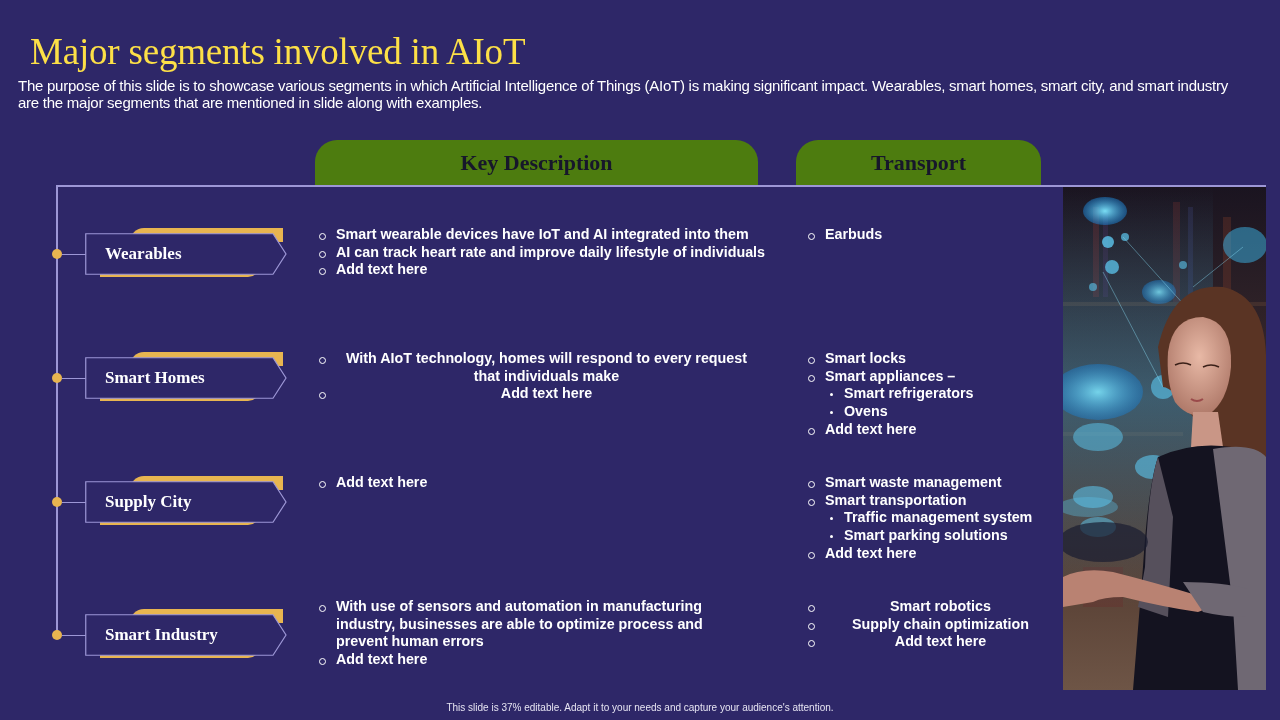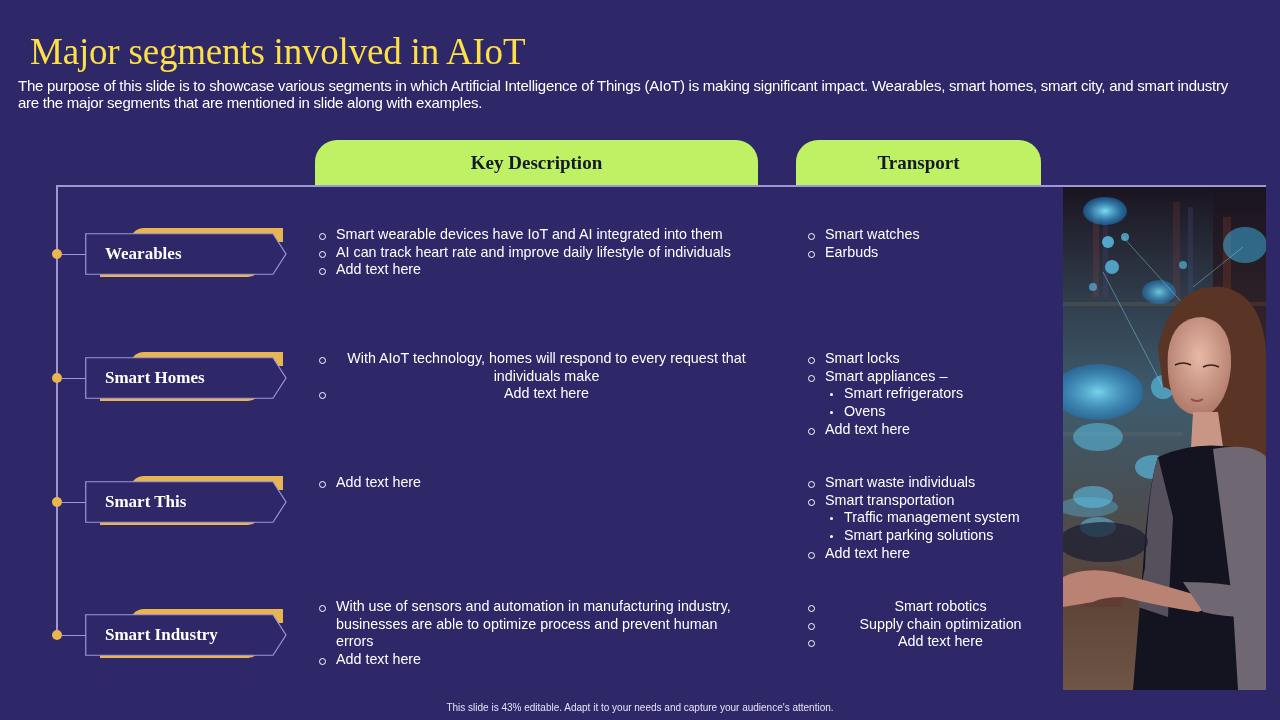--- a/index.html
+++ b/index.html
@@ -1,34 +1,34 @@
 <!DOCTYPE html>
 <html><head>
 <meta charset="utf-8">
 <style>
   * { margin:0; padding:0; box-sizing:border-box; }
   html, body { width:1280px; height:720px; overflow:hidden; }
   body { background:#2e2768; position:relative; font-family:"Liberation Sans", sans-serif; color:#ffffff; }
   .title { position:absolute; left:30px; top:30px; font-family:"Liberation Serif", serif; font-size:37px; font-weight:normal; color:#fde047; letter-spacing:-0.2px; }
   .subtitle { position:absolute; left:18px; top:78px; width:1220px; font-size:15px; line-height:16.5px; color:#ffffff; letter-spacing:-0.25px; }
-  .col-header { position:absolute; top:140px; height:45px; background:#bef264; border-radius:22px 22px 0 0; color:#17172b; font-family:"Liberation Serif", serif; font-weight:bold; font-size:19px; display:flex; align-items:center; justify-content:center; }
+  .col-header { position:absolute; top:140px; height:45px; background:#4d7c0f; border-radius:22px 22px 0 0; color:#17172b; font-family:"Liberation Serif", serif; font-weight:bold; font-size:22px; display:flex; align-items:center; justify-content:center; }
   .hdr-desc { left:315px; width:443px; }
   .hdr-ex { left:796px; width:245px; }
   .top-line { position:absolute; left:57px; top:185px; width:1209px; height:1.5px; background:#9d97d6; }
   .v-line { position:absolute; left:56px; top:185px; width:1.5px; height:449px; background:#9d97d6; }
   .seg { position:absolute; left:50px; width:240px; height:60px; }
   .seg .dot { position:absolute; left:2px; top:24px; width:10px; height:10px; border-radius:50%; background:#e8b550; }
   .seg .conn { position:absolute; left:12px; top:28.5px; width:24px; height:1.5px; background:#9d97d6; }
   .seg .gold-top { position:absolute; left:80px; top:3px; width:153px; height:14px; background:#e8b550; border-radius:16px 0 0 0; }
   .seg .gold-bot { position:absolute; left:50px; top:40px; width:160px; height:12px; background:#e8b550; border-radius:0 0 16px 0; }
   .seg .label-box { position:absolute; left:35px; top:8px; width:202px; height:42px; }
   .seg .label-box svg { position:absolute; left:0; top:0; }
   .seg .label-text { position:absolute; left:20px; top:0; height:42px; line-height:42px; font-family:"Liberation Serif", serif; font-weight:bold; font-size:17px; color:#ffffff; white-space:nowrap; }
   .blist { position:absolute; font-size:14.3px; line-height:17.7px; color:#ffffff; list-style:none; }
-  .blist li { position:relative; padding-left:19px; }
+  .blist li { position:relative; padding-left:19px;font-weight:bold; }
   .blist li::before { content:""; position:absolute; left:2px; top:7px; width:5px; height:5px; border:1.3px solid #ffffff; border-radius:50%; }
   .blist li.sub { padding-left:38px; }
   .blist li.sub::before { left:24px; top:7.5px; width:3px; height:3px; border:none; background:#ffffff; }
   .desc { left:317px; width:450px; }
   .ex { left:806px; width:250px; }
   .photo { position:absolute; left:1063px; top:187px; width:203px; height:503px; overflow:hidden; background:#3a2a2a; }
   .footer { position:absolute; left:0; top:702px; width:1280px; text-align:center; font-size:10px; color:#e6e4f2; }
 </style>
 </head>
 <body>
@@ -74,21 +74,21 @@
 
 <div class="seg" style="top:473px;">
   <div class="gold-top"></div>
   <div class="gold-bot"></div>
   <div class="dot"></div>
   <div class="conn"></div>
   <div class="label-box">
     <svg width="202" height="42" viewBox="0 0 202 42">
         <polygon points="0.75,0.75 188,0.75 201,21 188,41.25 0.75,41.25" fill="#2e2768" stroke="#9d97d6" stroke-width="1.2"></polygon>
       </svg>
-    <span class="label-text">Smart This</span>
+    <span class="label-text">Supply City</span>
   </div>
 </div>
 
 <div class="seg" style="top:606px;">
   <div class="gold-top"></div>
   <div class="gold-bot"></div>
   <div class="dot"></div>
   <div class="conn"></div>
   <div class="label-box">
     <svg width="202" height="42" viewBox="0 0 202 42">
@@ -109,32 +109,31 @@
 </ul>
 <ul class="blist desc" style="top:474px; width:410px;">
   <li>Add text here</li>
 </ul>
 <ul class="blist desc" style="top:598px; width:440px;">
   <li>With use of sensors and automation in manufacturing industry, businesses are able to optimize process and prevent human errors</li>
   <li>Add text here</li>
 </ul>
 
 <ul class="blist ex" style="top:226px;">
-  <li>Smart watches</li>
   <li>Earbuds</li>
 </ul>
 <ul class="blist ex" style="top:350px;">
   <li>Smart locks</li>
   <li>Smart appliances –</li>
   <li class="sub">Smart refrigerators</li>
   <li class="sub">Ovens</li>
   <li>Add text here</li>
 </ul>
 <ul class="blist ex" style="top:474px;">
-  <li>Smart waste individuals</li>
+  <li>Smart waste management</li>
   <li>Smart transportation</li>
   <li class="sub">Traffic management system</li>
   <li class="sub">Smart parking solutions</li>
   <li>Add text here</li>
 </ul>
 <ul class="blist ex" style="top:598px;text-align:center;">
   <li>Smart robotics</li>
   <li>Supply chain optimization</li>
   <li>Add text here</li>
 </ul>
@@ -206,13 +205,13 @@
     <path d="M150 262 Q190 255 203 270 L203 503 L175 503 L170 420 Q160 340 150 262 Z" fill="#6f6873"></path>
     <path d="M95 270 Q85 300 82 380 L75 420 L105 430 L110 330 Z" fill="#56505c"></path>
 
     <path d="M0 390 Q20 380 50 385 Q90 395 140 410 Q150 420 135 425 Q100 420 60 410 Q40 410 30 415 L0 420 Z" fill="#b98272"></path>
     <path d="M120 395 Q160 395 185 402 L185 430 Q160 430 140 425 Z" fill="#6f6873"></path>
     <ellipse cx="40" cy="355" rx="45" ry="20" fill="#1a1c30" opacity="0.7"></ellipse>
     <ellipse cx="25" cy="320" rx="30" ry="10" fill="#5cc7ef" opacity="0.35"></ellipse>
   </svg>
 </div>
 
-<div class="footer">This slide is 43% editable.  Adapt it to your needs and capture your audience's attention.</div>
+<div class="footer">This slide is 37% editable.  Adapt it to your needs and capture your audience's attention.</div>
 
 </body></html>

